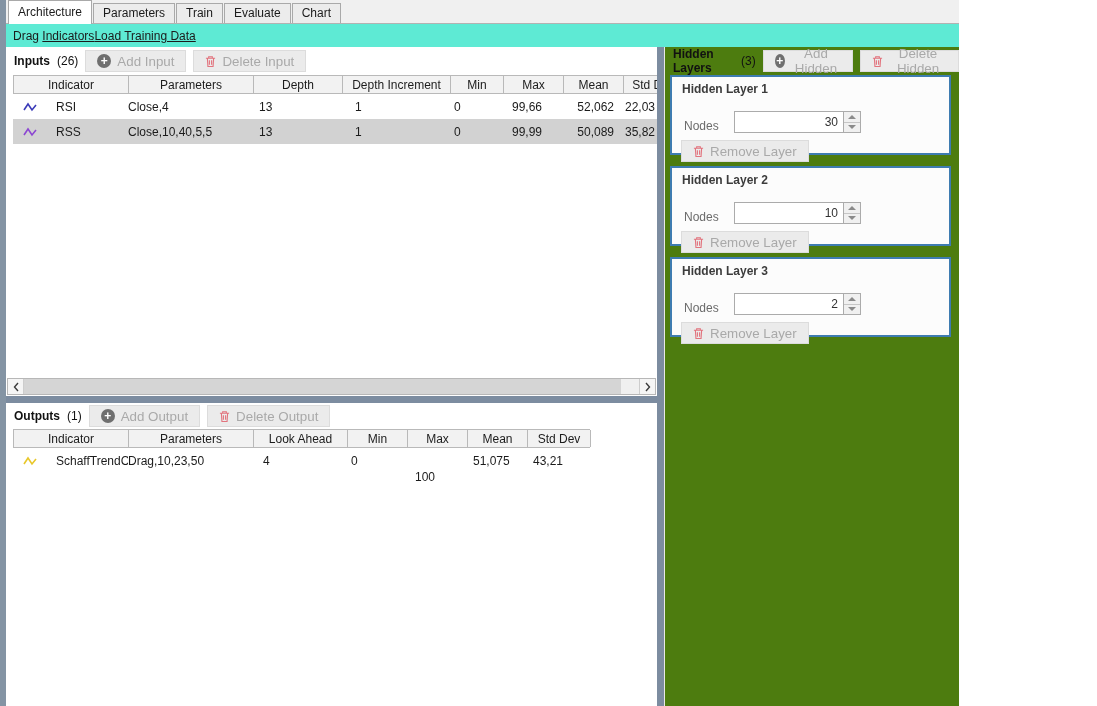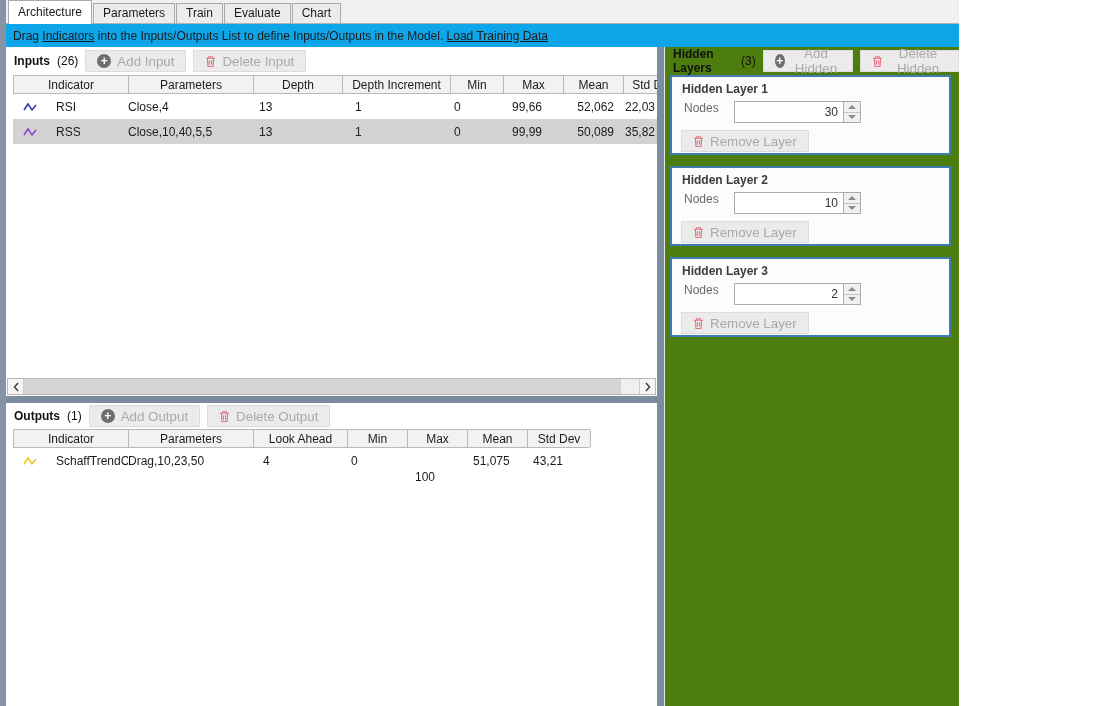--- a/index.html
+++ b/index.html
@@ -8,21 +8,21 @@
 
   .edge-strip { width:6px; background:#8494a4; flex:none; }
   .content-col { flex:1; display:flex; flex-direction:column; min-width:0; }
 
   
   .tabstrip { height:24px; background:#f0f0f0; border-bottom:1px solid #b2b2b2; display:flex; align-items:flex-end; padding-left:2px; flex:none; }
   .tab { height:20px; line-height:19px; padding:0 9px; background:#ececec; border:1px solid #a9a9a9; border-bottom:none; margin-right:1px; cursor:default; position:relative; }
   .tab.active { background:#fff; height:24px; line-height:23px; margin-bottom:-1px; z-index:2; }
 
   
-  .instruction { height:23px; background:#0ea5e9; display:flex; align-items:center; padding-left:7px; flex:none; white-space:pre; }
+  .instruction { height:23px; background:#5eead4; display:flex; align-items:center; padding-left:7px; flex:none; white-space:pre; }
   .instruction .link { text-decoration:underline; }
 
   
   .workspace { flex:1; display:flex; min-height:0; }
   .left-panel { width:651px; flex:none; background:#fff; display:flex; flex-direction:column; }
   .v-splitter { width:8px; flex:none; background:#7c8ca0; border-right:1px solid #e8e8e8; }
   .right-panel { flex:1; background:#4d7c0f; min-width:0; }
 
   
   .panel-header { height:28px; display:flex; align-items:center; padding-left:8px; gap:7px; flex:none; }
@@ -63,21 +63,21 @@
   .scroll-track-rest { flex:1; }
 
   .h-splitter { height:7px; background:#7c8ca0; flex:none; }
   .outputs-section { flex:1; display:flex; flex-direction:column; min-height:0; }
   .outputs-section .panel-header { height:26px; }
 
   
   .cards { padding:0 8px 0 5px; }
   .hl-card { border:2px solid #3e7cb1; background:#fcfcfc; height:80px; margin-bottom:11px; }
   .hl-title { font-weight:bold; color:#3c3c3c; margin:5px 0 0 10px; }
-  .nodes-row { display:flex; align-items:flex-start; margin:5px 0 0 12px; }
+  .nodes-row { display:flex; align-items:flex-end; margin:15px 0 0 12px; }
   .nodes-label { color:#6b6b6b; }
   .spin-wrap { margin-left:auto; margin-right:88px; display:flex; height:22px; }
   .spin-input { width:110px; height:22px; border:1px solid #ababab; text-align:right; padding-right:5px; font-size:12px; color:#333; background:#fff; outline:none; }
   .spinner { width:17px; border:1px solid #ababab; border-left:none; background:#f0f0f0; display:flex; flex-direction:column; }
   .spin-btn { flex:1; display:flex; align-items:center; justify-content:center; background:#f0f0f0; }
   .spin-btn.up { border-bottom:1px solid #c6c6c6; }
   .arr-up { width:0; height:0; border-left:4px solid transparent; border-right:4px solid transparent; border-bottom:4px solid #8a8a8a; }
   .arr-down { width:0; height:0; border-left:4px solid transparent; border-right:4px solid transparent; border-top:4px solid #8a8a8a; }
   .remove-btn { margin:7px 0 0 9px; }
 </style>
@@ -89,21 +89,21 @@
   <div class="content-col">
 
     <div class="tabstrip">
       <div class="tab active">Architecture</div>
       <div class="tab">Parameters</div>
       <div class="tab">Train</div>
       <div class="tab">Evaluate</div>
       <div class="tab">Chart</div>
     </div>
 
-    <div class="instruction"><span>Drag </span><span class="link">Indicators</span><span> into the Inputs/Outputs List to define Inputs/Outputs in the Model. </span><span class="link">Load Training Data</span></div>
+    <div class="instruction"><span>Drag </span><span class="link">Indicators</span><span class="link">Load Training Data</span></div>
 
     <div class="workspace">
 
       <div class="left-panel">
 
         <div class="panel-header">
           <span class="sec-title">Inputs</span>
           <span class="sec-count">(26)</span>
           <button class="btn">
             <span class="plus-icon">+</span>

